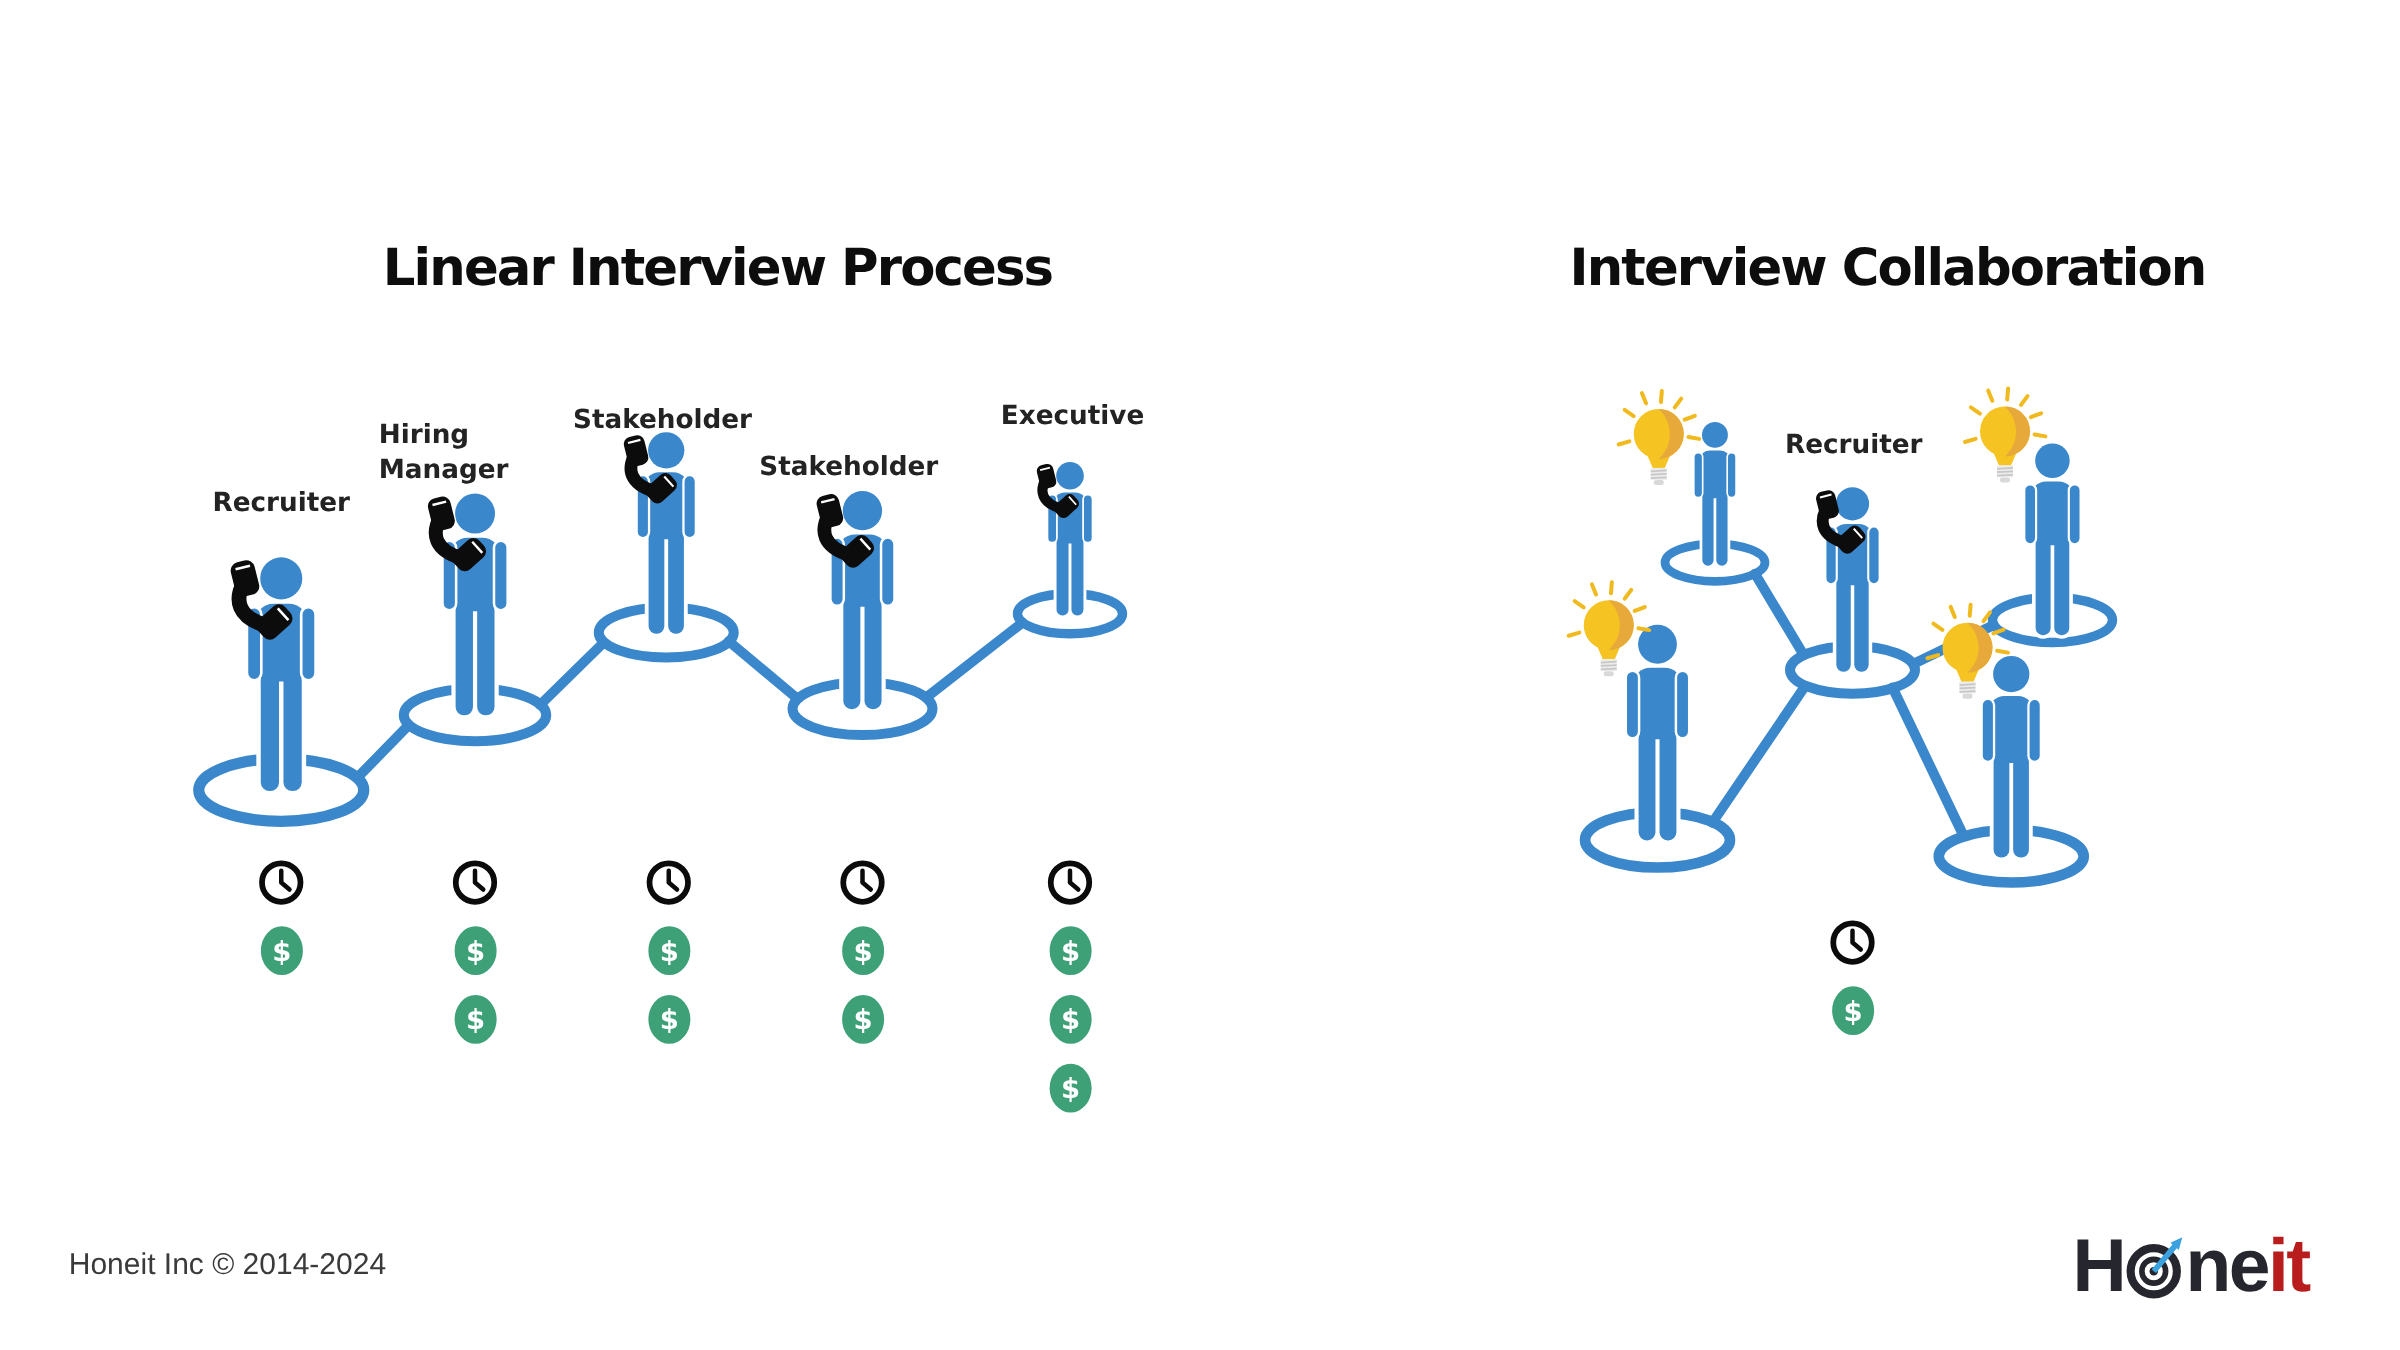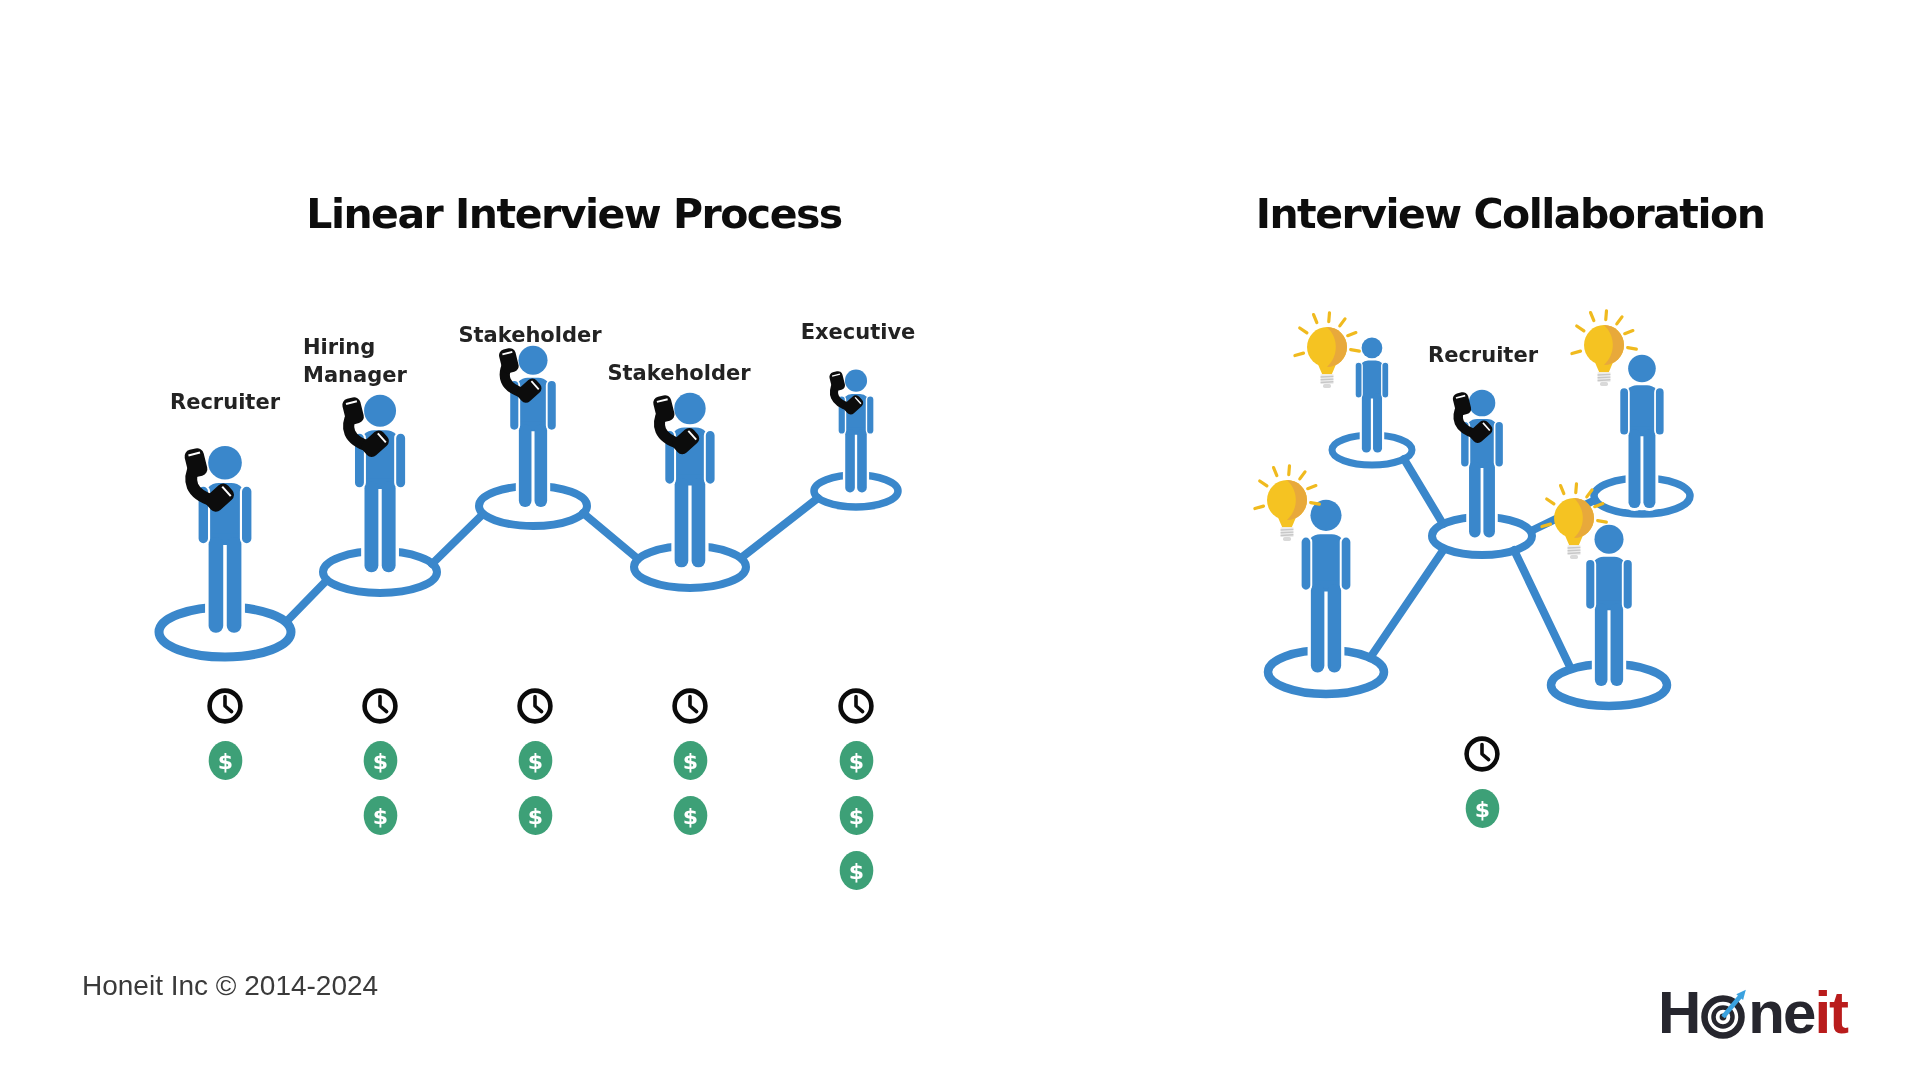--- a/index.html
+++ b/index.html
@@ -5,22 +5,22 @@
   html,body{margin:0;padding:0;background:#ffffff;}
   #stage{position:relative;width:1920px;height:1080px;background:#ffffff;overflow:hidden;
          font-family:"DejaVu Sans",sans-serif;}
   .title{position:absolute;transform:translateX(-50%);font-size:41px;font-weight:700;
          letter-spacing:-1.5px;color:#0d0d0d;white-space:nowrap;}
   .role-label{position:absolute;transform:translateX(-50%);font-size:21px;font-weight:700;
          color:#232323;text-align:left;line-height:1.32;white-space:nowrap;}
   .role-label.wrap{white-space:normal;width:150px;}
   #scene{position:absolute;left:0;top:0;}
   .cost-col{position:absolute;width:44px;display:flex;flex-direction:column;align-items:center;gap:14px;}
-  .footer-text{position:absolute;left:55px;top:970px;font-size:28px;color:#3a3a3a;
-         font-family:"Liberation Sans",sans-serif;margin-left:27px;}
+  .footer-text{position:absolute;left:55px;top:998px;font-size:24px;color:#3a3a3a;
+         font-family:"Liberation Sans",sans-serif;}
   .logo{position:absolute;left:1658px;top:983px;display:flex;align-items:flex-end;
         font-family:"Liberation Sans",sans-serif;font-weight:700;font-size:60px;
         letter-spacing:-2px;color:#26262e;line-height:0.92;}
   .logo .accent{color:#b91c1c;}
   .logo svg{margin:0 -2px -1px -3px;display:block;}
 </style>
 </head>
 <body>
 
 <div id="stage">

